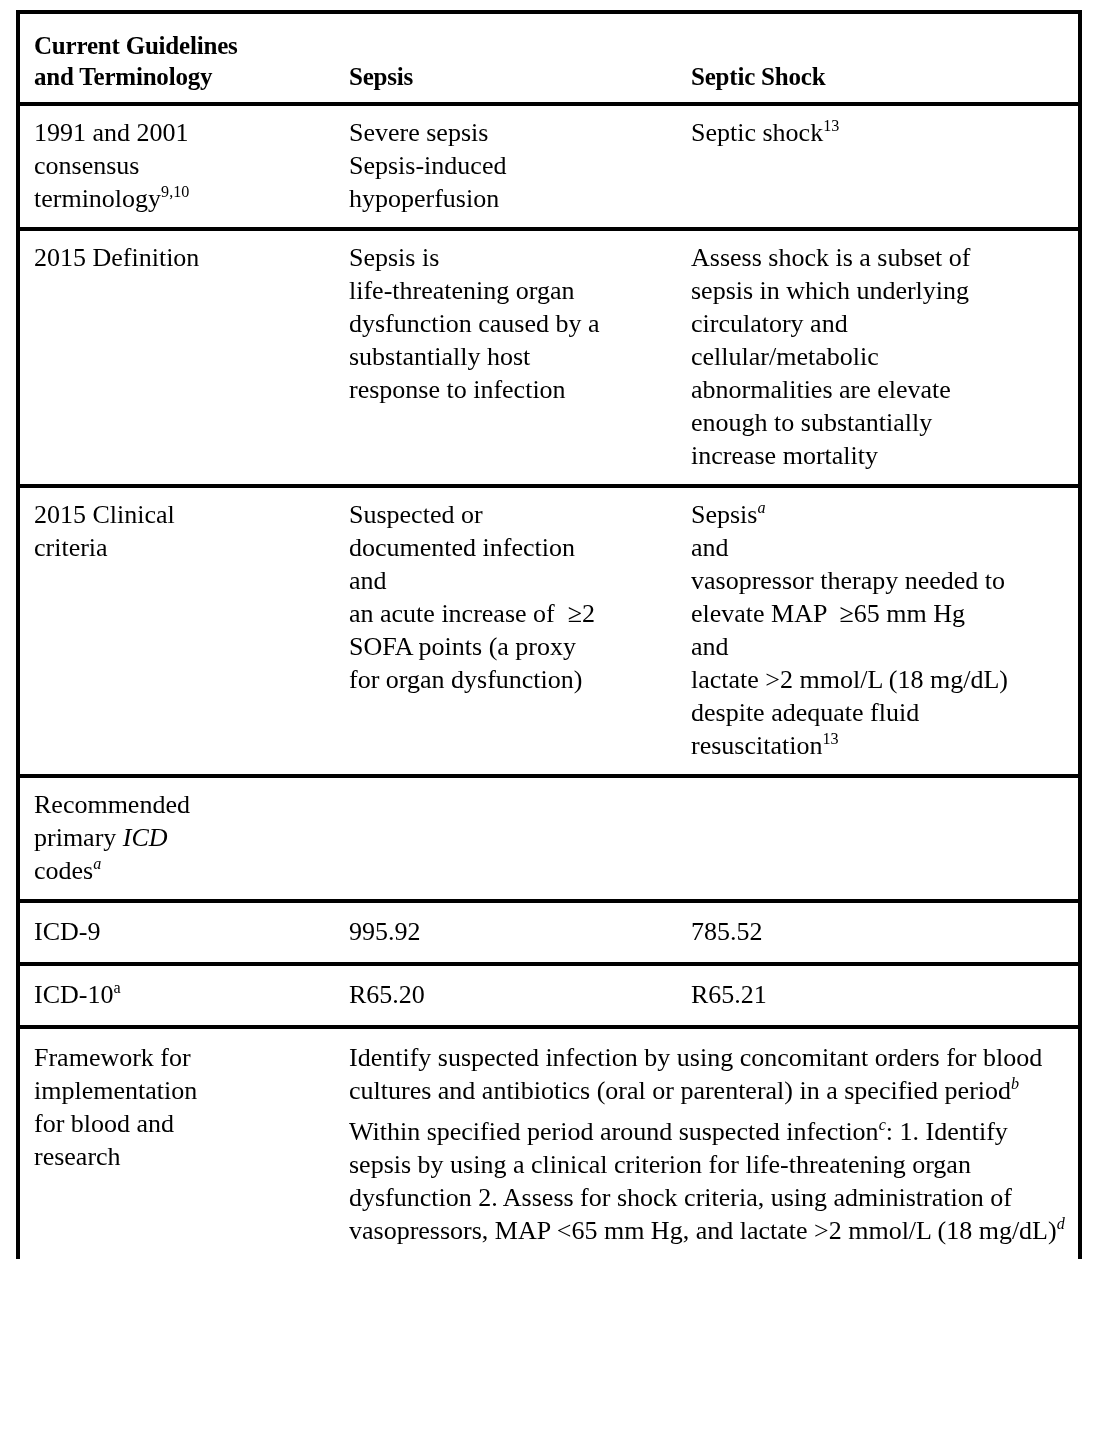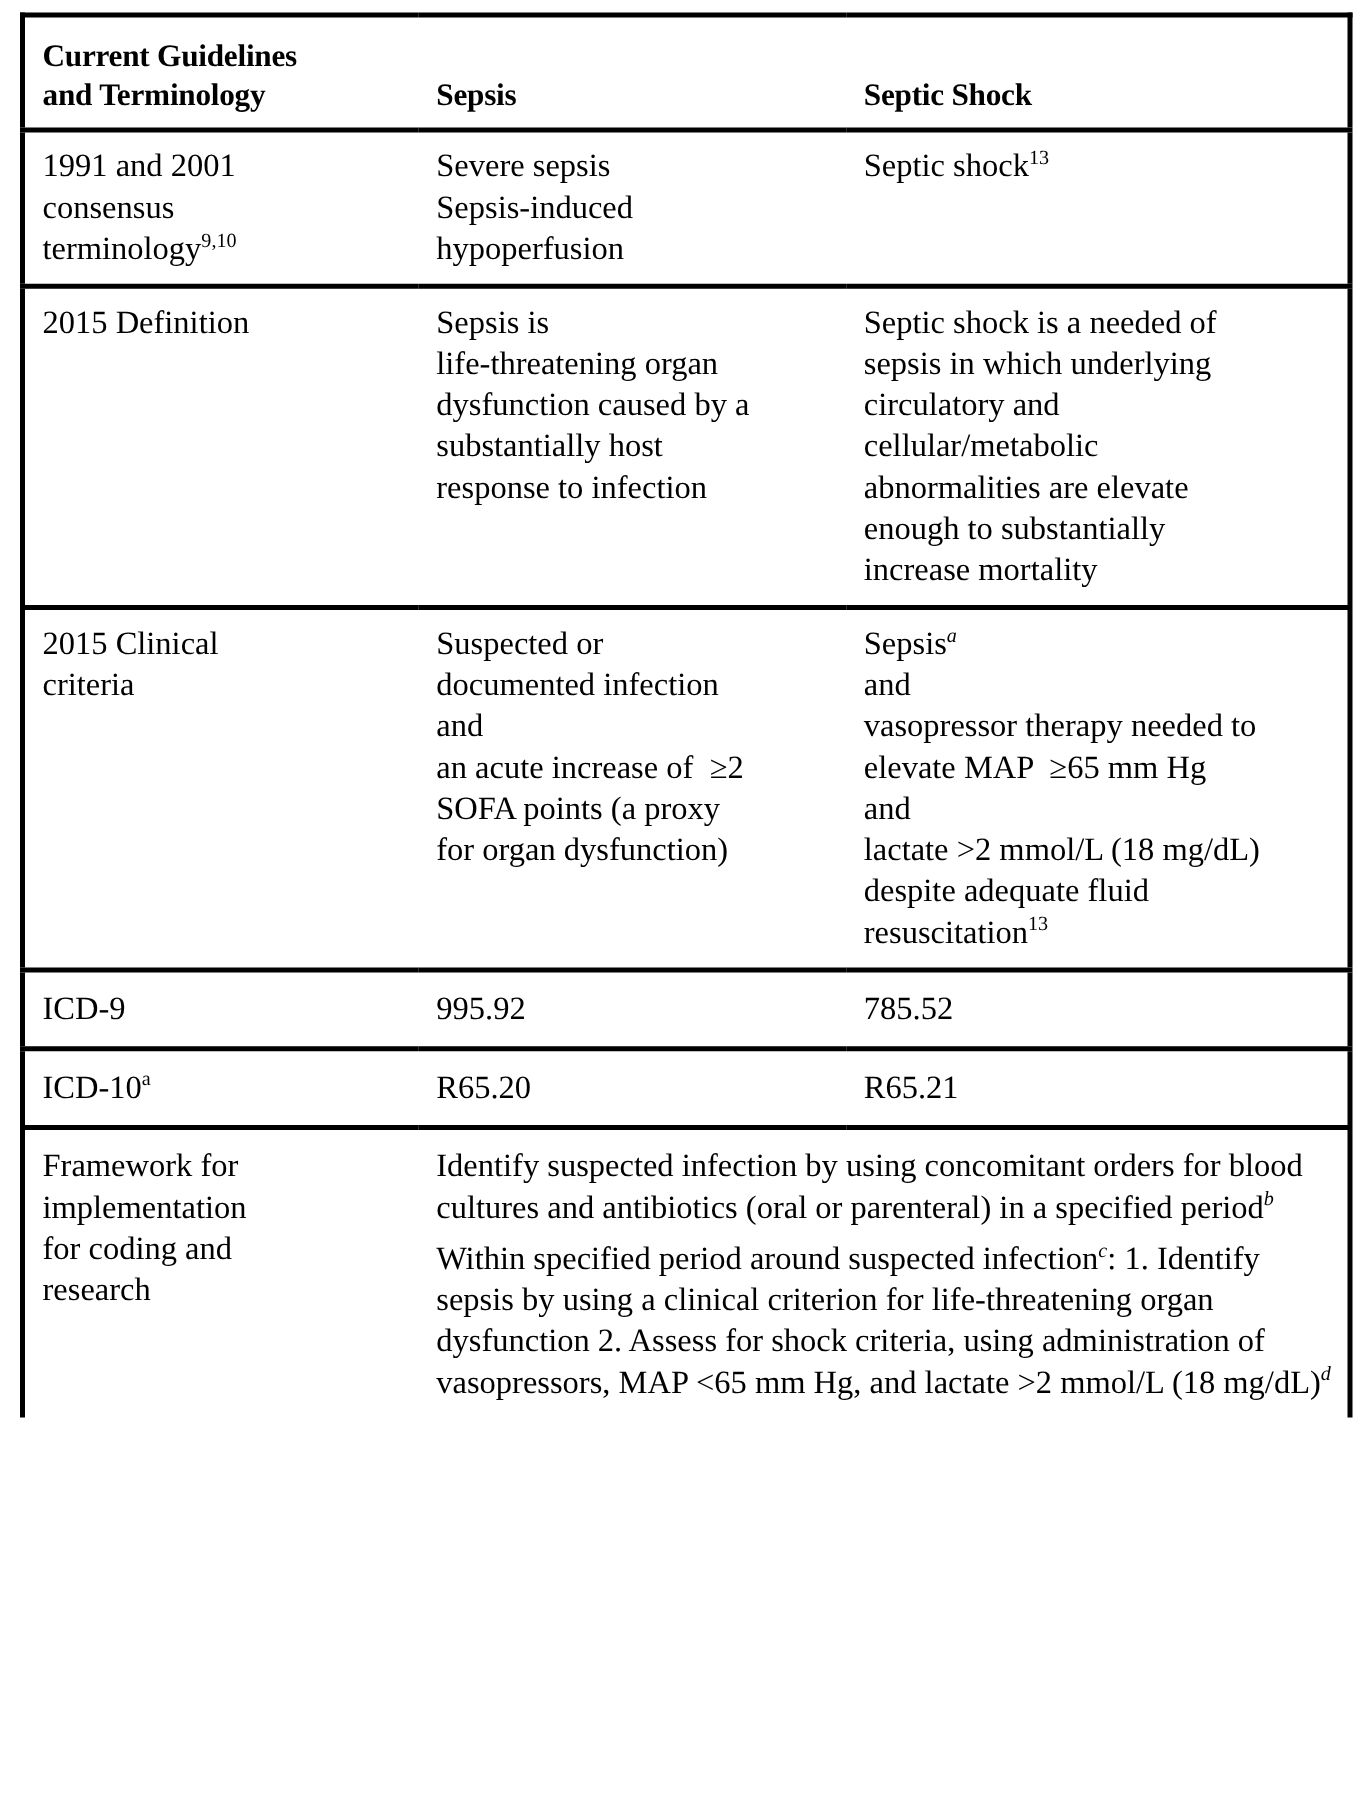--- a/index.html
+++ b/index.html
@@ -149,21 +149,21 @@
           <span class="cell-lines">
             <span class="ln">Sepsis is</span>
             <span class="ln">life-threatening organ</span>
             <span class="ln">dysfunction caused by a</span>
             <span class="ln">substantially host</span>
             <span class="ln">response to infection</span>
           </span>
         </td>
         <td>
           <span class="cell-lines">
-            <span class="ln">Septic shock is a needed of</span>
+            <span class="ln">Assess shock is a subset of</span>
             <span class="ln">sepsis in which underlying</span>
             <span class="ln">circulatory and</span>
             <span class="ln">cellular/metabolic</span>
             <span class="ln">abnormalities are elevate</span>
             <span class="ln">enough to substantially</span>
             <span class="ln">increase mortality</span>
           </span>
         </td>
       </tr>
 
@@ -191,39 +191,50 @@
             <span class="ln">vasopressor therapy needed to</span>
             <span class="ln">elevate MAP  ≥65 mm Hg</span>
             <span class="ln">and</span>
             <span class="ln">lactate &gt;2 mmol/L (18 mg/dL)</span>
             <span class="ln">despite adequate fluid</span>
             <span class="ln"><span>resuscitation</span><sup>13</sup></span>
           </span>
         </td>
       </tr>
 
+      <tr>
+        <td>
+          <span class="cell-lines">
+            <span class="ln">Recommended</span>
+            <span class="ln"><span>primary <span class="ital">ICD</span></span></span>
+            <span class="ln"><span>codes</span><sup class="ital">a</sup></span>
+          </span>
+        </td>
+        <td></td>
+        <td></td>
+      </tr>
 
       <tr class="icd-row">
         <td class="indent-cell">ICD-9</td>
         <td>995.92</td>
         <td>785.52</td>
       </tr>
 
       <tr class="icd-row">
         <td class="indent-cell"><span>ICD-10</span><sup>a</sup></td>
         <td>R65.20</td>
         <td>R65.21</td>
       </tr>
 
       <tr class="framework-row last-row">
         <td class="framework-label">
           <span class="cell-lines">
             <span class="ln">Framework for</span>
             <span class="ln">implementation</span>
-            <span class="ln">for coding and</span>
+            <span class="ln">for blood and</span>
             <span class="ln">research</span>
           </span>
         </td>
         <td class="framework-body" colspan="2">
           <span class="para">
             <span class="ln">Identify suspected infection by using concomitant orders</span>
             <span class="ln">for blood cultures and antibiotics (oral or parenteral) in a</span>
             <span class="ln"><span>specified period</span><sup class="ital">b</sup></span>
           </span>
           <span class="para">

